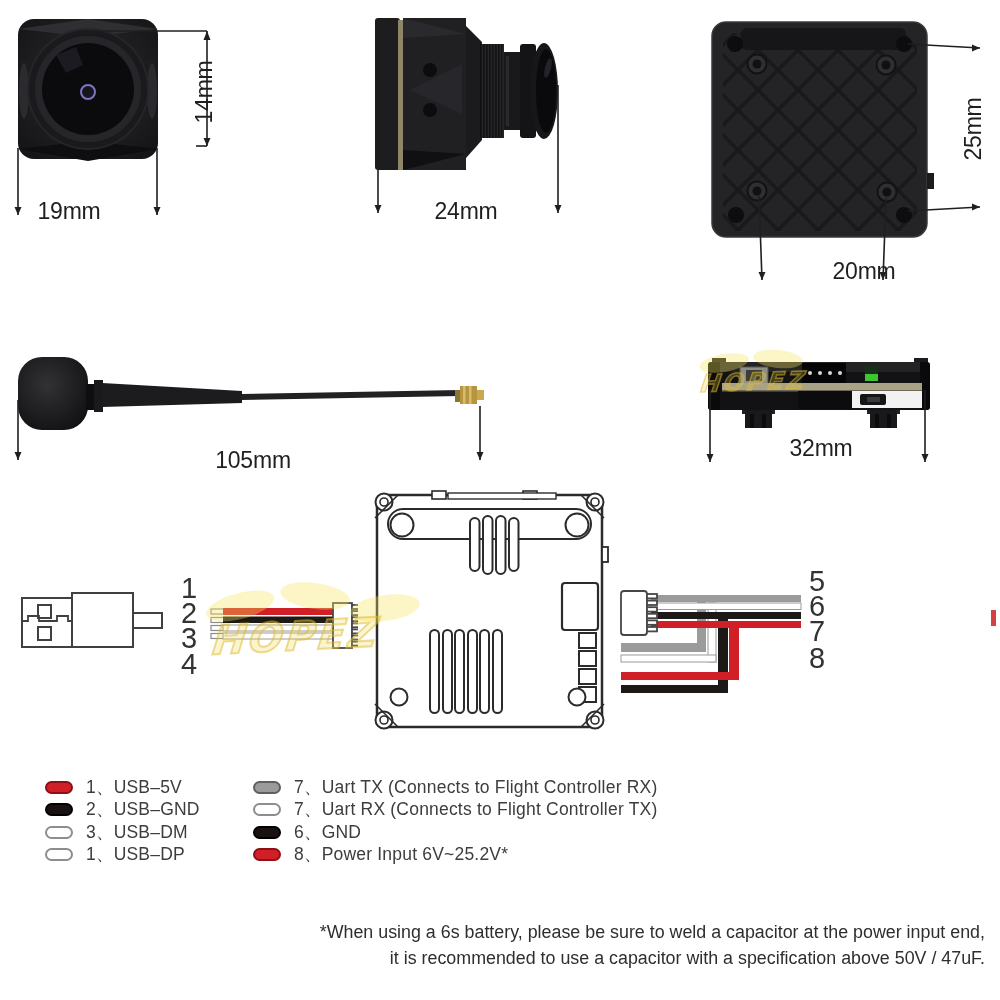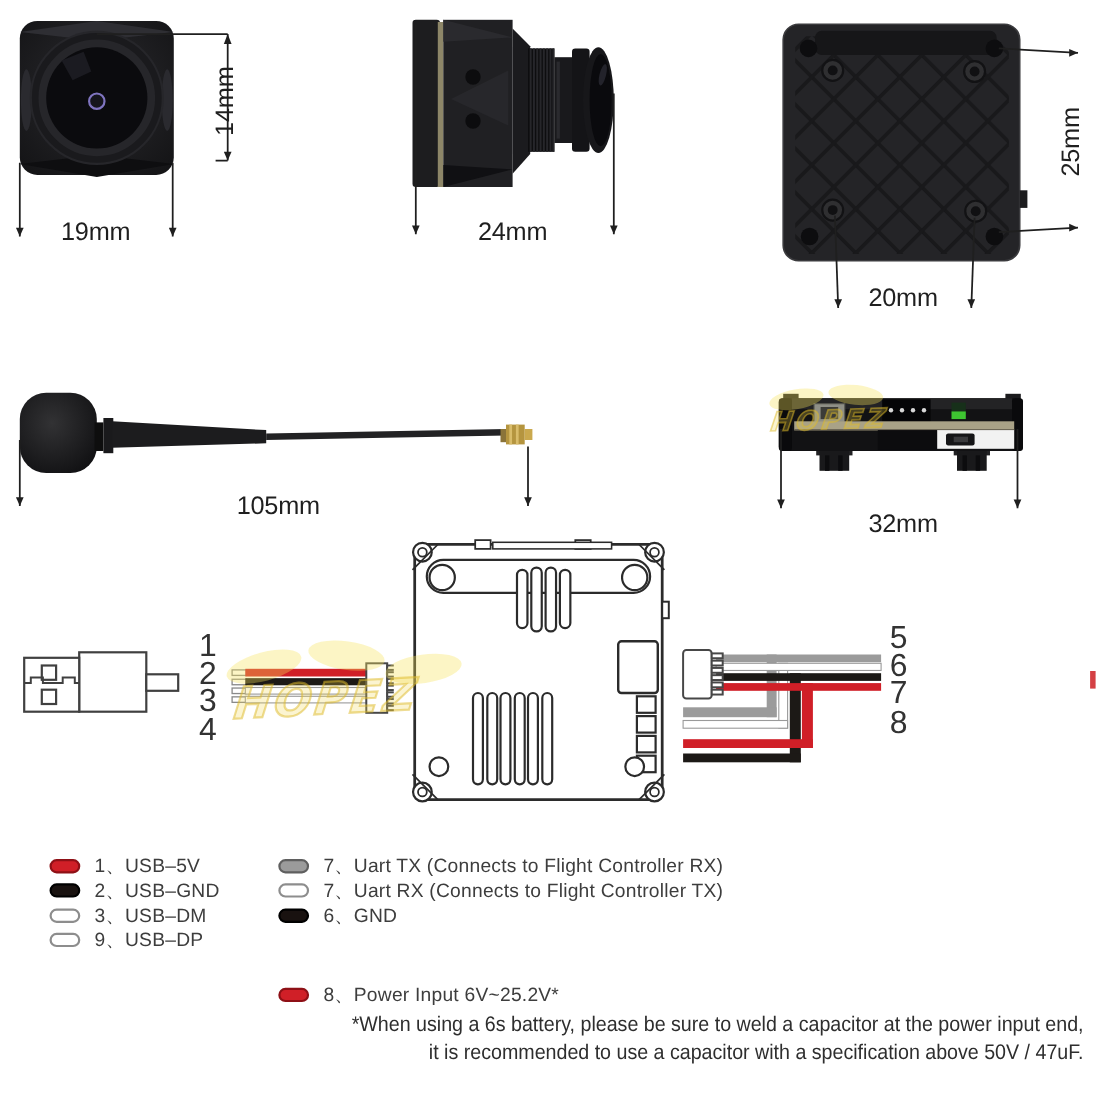--- a/index.html
+++ b/index.html
@@ -55,21 +55,21 @@
     <polygon points="195.5,25 202.5,25 199,16" fill="#1f1f1f"></polygon>
     <polygon points="195.5,123 202.5,123 199,131" fill="#1f1f1f"></polygon>
 
     <g stroke="#1f1f1f" stroke-width="1.6">
       <line x1="10" y1="133" x2="10" y2="200"></line>
       <line x1="149" y1="133" x2="149" y2="200"></line>
     </g>
     <polygon points="6.5,192 13.5,192 10,200" fill="#1f1f1f"></polygon>
     <polygon points="145.5,192 152.5,192 149,200" fill="#1f1f1f"></polygon>
   </svg>
-  <div class="dim" style="left:87px;top:211px">19mm</div>
+  <div class="dim" style="left:69px;top:211px">19mm</div>
   <div class="dim rot" style="left:204px;top:92px">14mm</div>
 
   <svg class="abs" style="left:358px;top:8px" width="225" height="215" viewBox="0 0 225 215">
     <rect x="17" y="10" width="25" height="152" rx="3" fill="#1d1d1f"></rect>
     <rect x="40" y="12" width="5" height="150" fill="#8d8668"></rect>
     <rect x="45" y="10" width="63" height="152" fill="#202023"></rect>
     <polygon points="45,10 108,26 45,30" fill="#2a2a2e"></polygon>
     <polygon points="45,162 108,146 45,142" fill="#101013"></polygon>
     <polygon points="52,82 104,56 104,106" fill="#27272b"></polygon>
     <circle cx="72" cy="62" r="7" fill="#0c0c0e"></circle>
@@ -156,21 +156,21 @@
     <polygon points="269,188.5 269,195.5 277,192" fill="#1f1f1f"></polygon>
 
     <g stroke="#1f1f1f" stroke-width="1.6">
       <line x1="56" y1="181" x2="59" y2="265"></line>
       <line x1="183" y1="183" x2="180" y2="265"></line>
     </g>
     <polygon points="55.5,257 62.5,257 59,265" fill="#1f1f1f"></polygon>
     <polygon points="176.5,257 183.5,257 180,265" fill="#1f1f1f"></polygon>
   </svg>
   <div class="dim rot" style="left:973px;top:129px">25mm</div>
-  <div class="dim" style="left:821px;top:271px">20mm</div>
+  <div class="dim" style="left:864px;top:271px">20mm</div>
 
   <svg class="abs" style="left:10px;top:348px" width="480" height="125" viewBox="0 0 480 125">
     <defs>
       <radialGradient id="ghead" cx="42%" cy="38%" r="75%">
         <stop offset="0%" stop-color="#323234"></stop>
           <stop offset="100%" stop-color="#0f0f11"></stop>
       </radialGradient>
     </defs>
     <rect x="8" y="9" width="70" height="73" rx="24" fill="url(#ghead)"></rect>
     <rect x="76" y="36" width="8" height="26" fill="#0e0e0e"></rect>
@@ -223,21 +223,21 @@
       <rect x="64" y="64" width="4" height="14" fill="#0c0c0e"></rect>
     <rect x="177" y="64" width="4" height="14" fill="#0c0c0e"></rect>
       <rect x="189" y="64" width="4" height="14" fill="#0c0c0e"></rect>
     <g stroke="#1f1f1f" stroke-width="1.6">
       <line x1="12" y1="40" x2="12" y2="112"></line>
       <line x1="227" y1="40" x2="227" y2="112"></line>
     </g>
     <polygon points="8.5,104 15.5,104 12,112" fill="#1f1f1f"></polygon>
     <polygon points="223.5,104 230.5,104 227,112" fill="#1f1f1f"></polygon>
   </svg>
-  <div class="dim" style="left:821px;top:476px">32mm</div>
+  <div class="dim" style="left:821px;top:448px">32mm</div>
 
   <svg class="abs" style="left:358px;top:478px" width="264" height="256" viewBox="0 0 264 256">
     <g fill="#ffffff" stroke="#2b2b2b">
       <rect x="19" y="17" width="225" height="232" rx="12" stroke-width="2.5"></rect>
       <rect x="244" y="69" width="6" height="15" stroke-width="1.8"></rect>
       <rect x="74" y="13" width="14" height="8" stroke-width="1.6"></rect>
       <rect x="165" y="13" width="14" height="8" stroke-width="1.6"></rect>
       <rect x="90" y="15" width="108" height="6" stroke-width="1.4"></rect>
       <rect x="30" y="31" width="203" height="30" rx="15" stroke-width="2"></rect>
       <circle cx="44" cy="47" r="11.5" stroke-width="2"></circle>
@@ -353,35 +353,35 @@
     <div class="lrow" style="left:22px;top:801px">
       <span class="pill" style="background-color: rgb(25, 18, 16); border-color: rgb(0, 0, 0);"></span>
       <span class="ltext">2、USB–GND</span>
     </div>
     <div class="lrow" style="left:22px;top:824px">
       <span class="pill" style="background-color: rgb(255, 255, 255); border-color: rgb(141, 141, 141);"></span>
       <span class="ltext">3、USB–DM</span>
     </div>
     <div class="lrow" style="left:22px;top:846px">
       <span class="pill" style="background-color: rgb(255, 255, 255); border-color: rgb(141, 141, 141);"></span>
-      <span class="ltext">9、USB–DP</span>
+      <span class="ltext">1、USB–DP</span>
     </div>
     <div class="lrow" style="left:230px;top:779px">
       <span class="pill" style="background-color: rgb(155, 155, 155); border-color: rgb(95, 95, 95);"></span>
       <span class="ltext">7、Uart TX (Connects to Flight Controller RX)</span>
     </div>
     <div class="lrow" style="left:230px;top:801px">
       <span class="pill" style="background-color: rgb(255, 255, 255); border-color: rgb(141, 141, 141);"></span>
       <span class="ltext">7、Uart RX (Connects to Flight Controller TX)</span>
     </div>
     <div class="lrow" style="left:230px;top:824px">
       <span class="pill" style="background-color: rgb(25, 18, 16); border-color: rgb(0, 0, 0);"></span>
       <span class="ltext">6、GND</span>
     </div>
-    <div class="lrow" style="left:230px;top:896px">
+    <div class="lrow" style="left:230px;top:846px">
       <span class="pill" style="background-color: rgb(208, 31, 39); border-color: rgb(142, 16, 22);"></span>
       <span class="ltext">8、Power Input 6V~25.2V*</span>
     </div>
   </div>
 
   <div class="footnote">
     <span style="display:block">*When using a 6s battery, please be sure to weld a capacitor at the power input end,</span>
     <span style="display:block">it is recommended to use a capacitor with a specification above 50V / 47uF.</span>
   </div>
 

